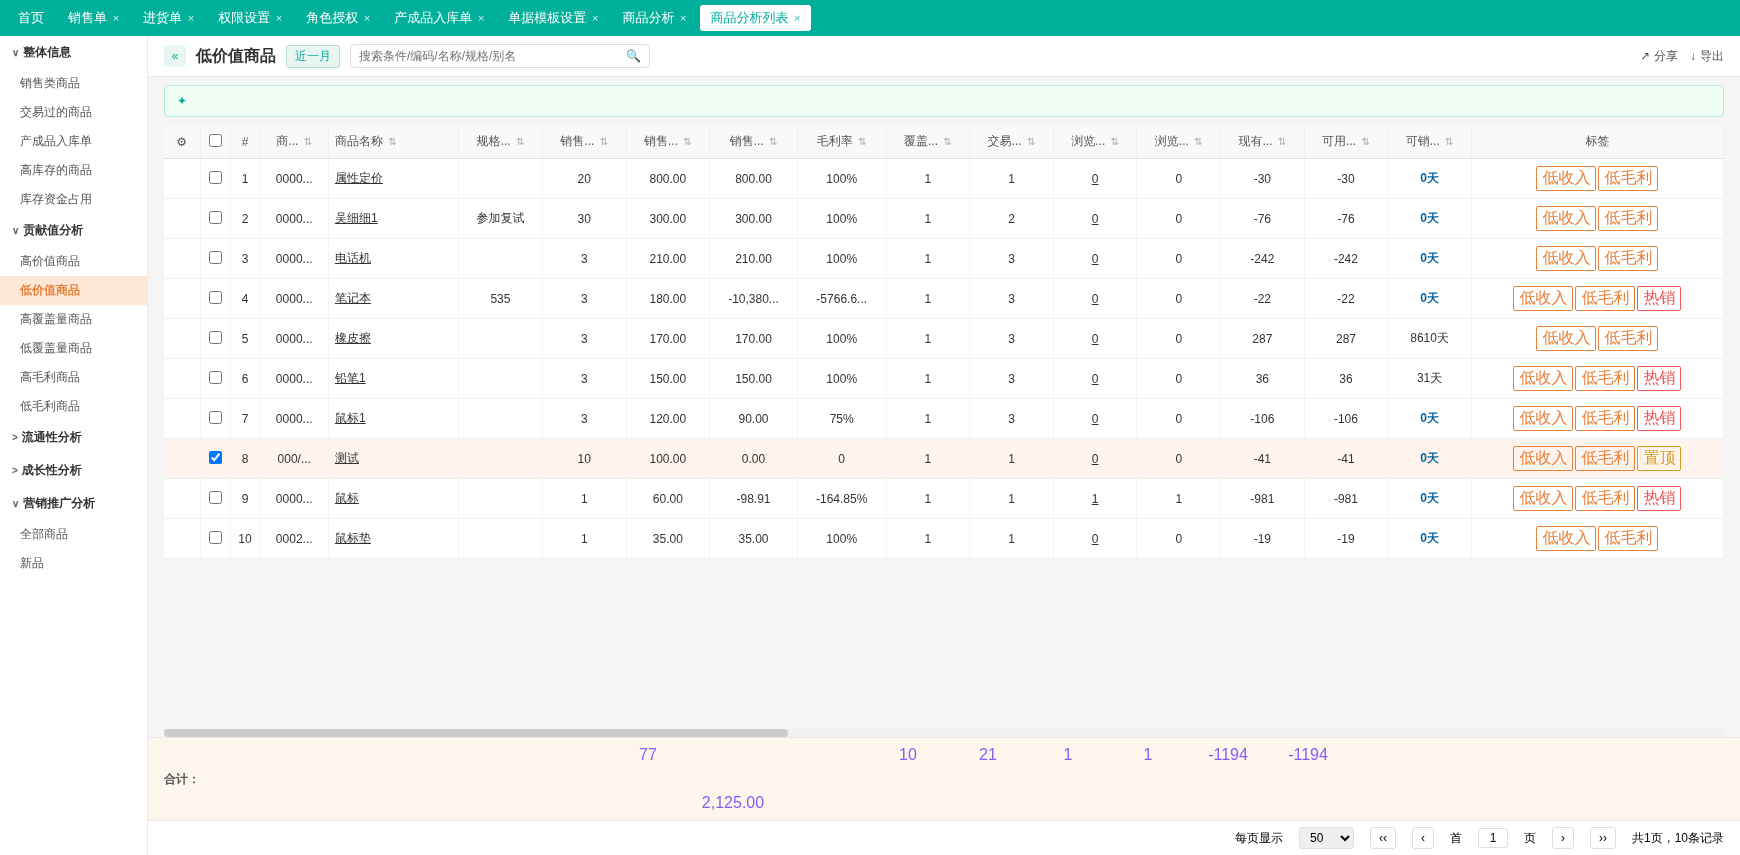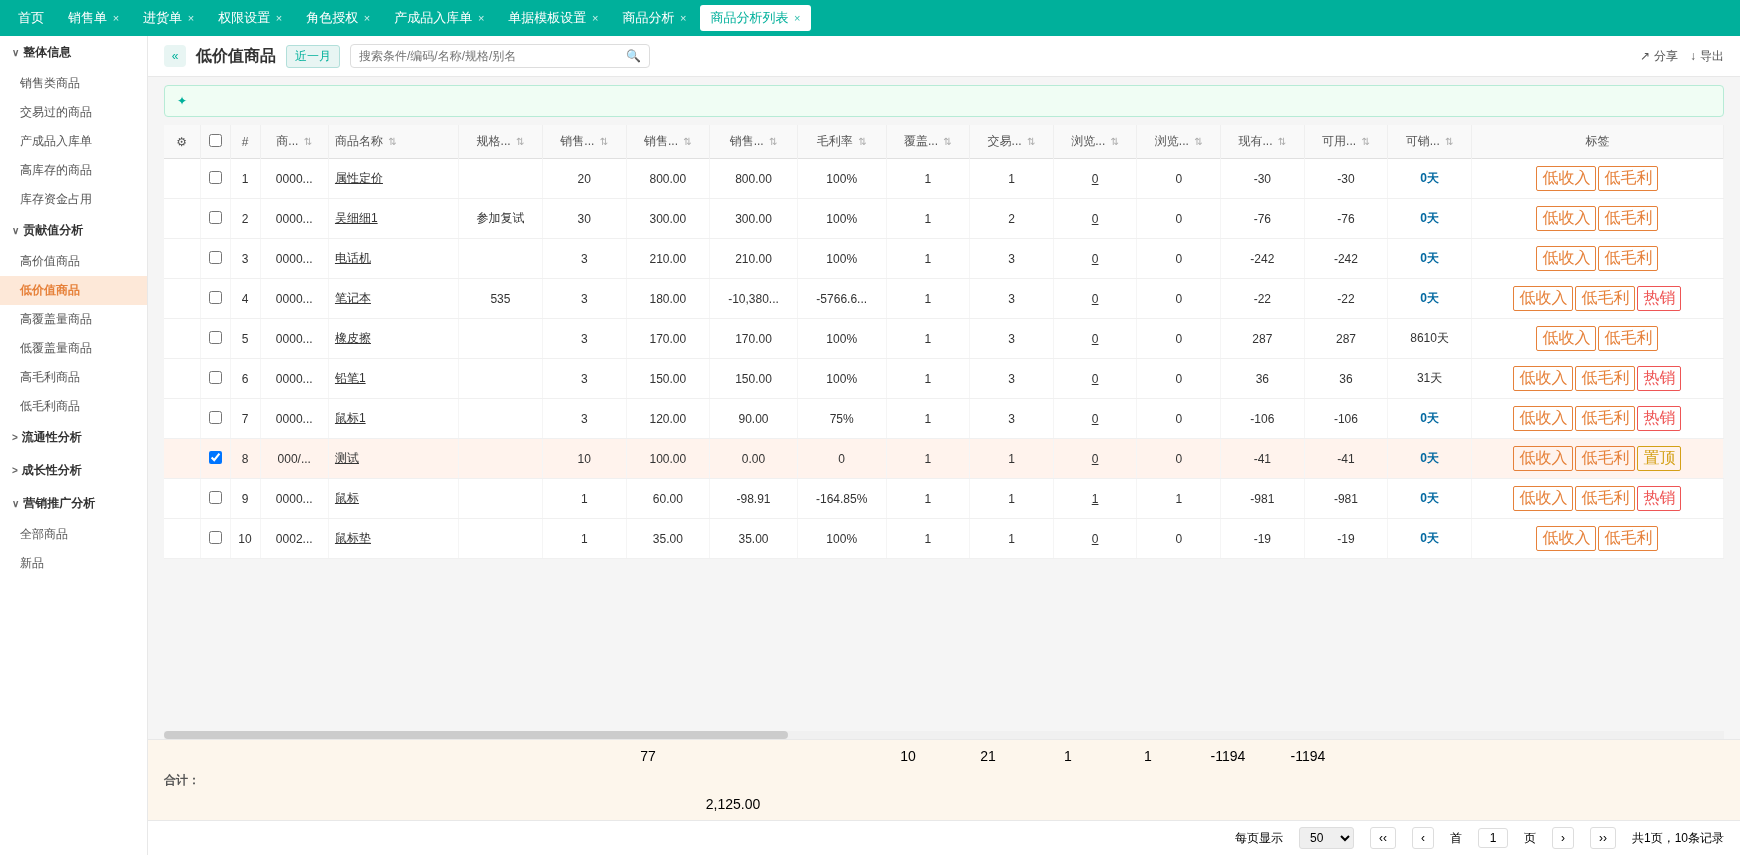--- a/index.html
+++ b/index.html
@@ -210,22 +210,22 @@
     }
     .footer-label { font-weight: bold; color: #555; min-width: 60px; }
     .footer-values {
       display: flex;
       gap: 0;
       flex: 1;
     }
     .footer-cell {
       text-align: center;
       padding: 0 6px;
-      color: #000000;
-      font-size: 14px;
+      color: #8b5cf6;
+      font-size: 16px;
     }
 
     
     .pagination-bar {
       display: flex;
       align-items: center;
       justify-content: flex-end;
       padding: 6px 16px;
       background: #fff;
       border-top: 1px solid #e8e8e8;

